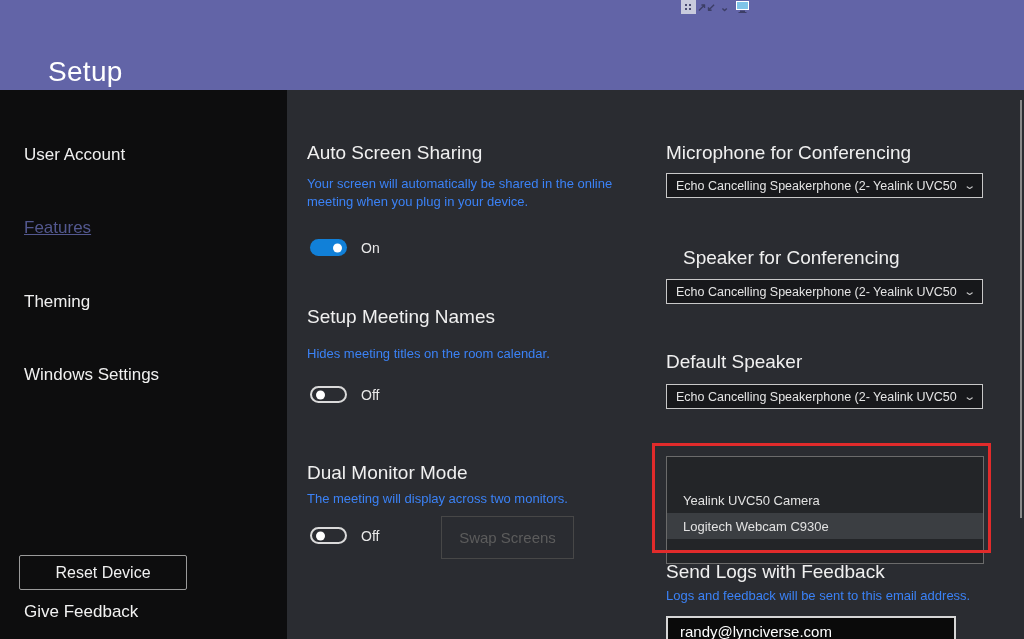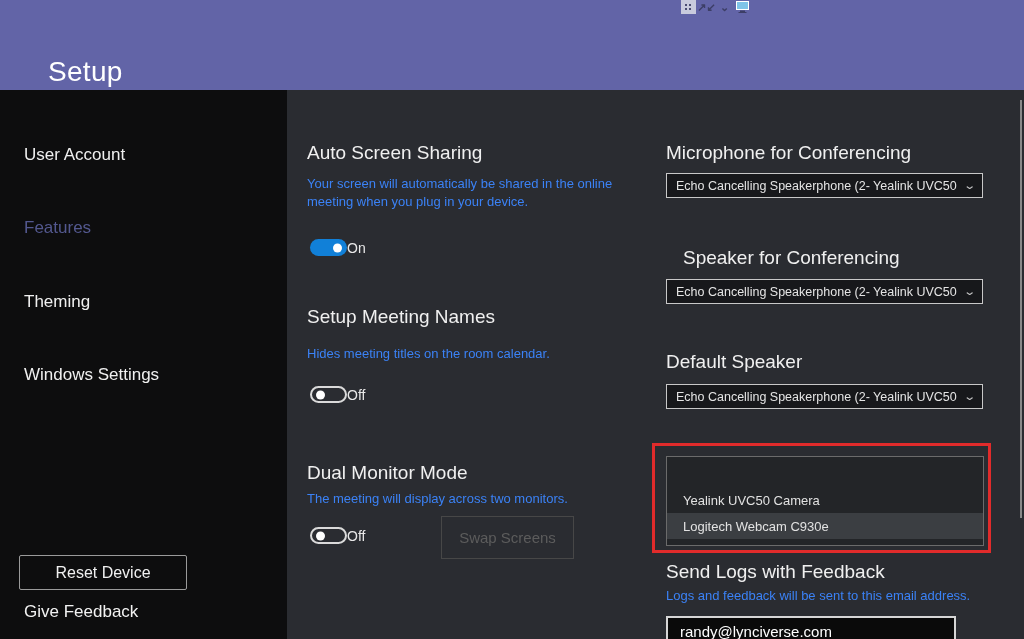--- a/index.html
+++ b/index.html
@@ -40,37 +40,37 @@
   .glyph { color: #3c3e66; font-size: 11px; line-height: 11px; font-weight: 700; }
 
   
   .sidebar {
     position: absolute; top: 90px; left: 0; width: 287px; height: 618px;
     background: #0d0d0e;
   }
   .nav-item {
     position: absolute; left: 24px; font-size: 17px; color: #f0f0f0; cursor: pointer;
   }
-  .nav-item.active { color: #53588f; }
+  .nav-item.active { color: #53588f; text-decoration: underline; }
   .reset-btn {
     position: absolute; left: 19px; top: 465px; width: 168px; height: 35px;
     background: transparent; border: 1px solid #9a9a9a; border-radius: 2px;
     color: #f0f0f0; font-size: 16px; font-family: "Liberation Sans", sans-serif;
     cursor: pointer; text-align: center;
   }
   .give-feedback { position: absolute; left: 24px; top: 512px; font-size: 17px; color: #f2f2f2; cursor: pointer; }
 
   
   .main { position: absolute; top: 90px; left: 287px; width: 737px; height: 549px; }
 
   .section-title { position: absolute; font-size: 19px; font-weight: 400; color: #f0f0f0; }
   .section-desc  { position: absolute; font-size: 13px; line-height: 18px; color: #3b82f6; }
 
   
-  .toggle { position: absolute; display: flex; align-items: center; cursor: pointer; }
+  .toggle { position: absolute; display: flex; align-items: center; gap: 14px; cursor: pointer; }
   .pill { width: 37px; height: 17px; border-radius: 9px; position: relative; }
   .pill.on  { background: #1180d8; }
   .pill.off { background: transparent; border: 2px solid #dadada; }
   .knob { position: absolute; top: 50%; transform: translateY(-50%);
     width: 9px; height: 9px; border-radius: 50%; background: #ffffff; }
   .pill.on  .knob { right: 5px; }
   .pill.off .knob { left: 4px; }
   .toggle-label { font-size: 14px; color: #e8e8e8; }
 
   .swap-btn {
@@ -87,21 +87,21 @@
   }
   .combo-text { flex: 1; font-size: 12.5px; color: #e4e4e4; white-space: nowrap; overflow: hidden; }
   .combo-chevron { color: #c8c8c8; font-size: 11px; margin-left: 6px; transform: scaleX(1.4); }
 
   
   .annotation-box {
     position: absolute; left: 365px; top: 353px; width: 339px; height: 110px;
     border: 3px solid #e12b2b; pointer-events: none;
   }
   .dropdown-panel {
-    position: absolute; left: 379px; top: 366px; width: 318px; height: 90px;
+    position: absolute; left: 379px; top: 366px; width: 318px; height: 108px;
     background: #232528; border: 1px solid #6b6b6b;
   }
   .dropdown-spacer { height: 30px; }
   .dropdown-item {
     height: 26px; display: flex; align-items: center; padding-left: 16px;
     font-size: 13px; color: #e2e2e2; cursor: pointer;
   }
   .dropdown-item.highlighted { background: #3b3e42; }
 
   

